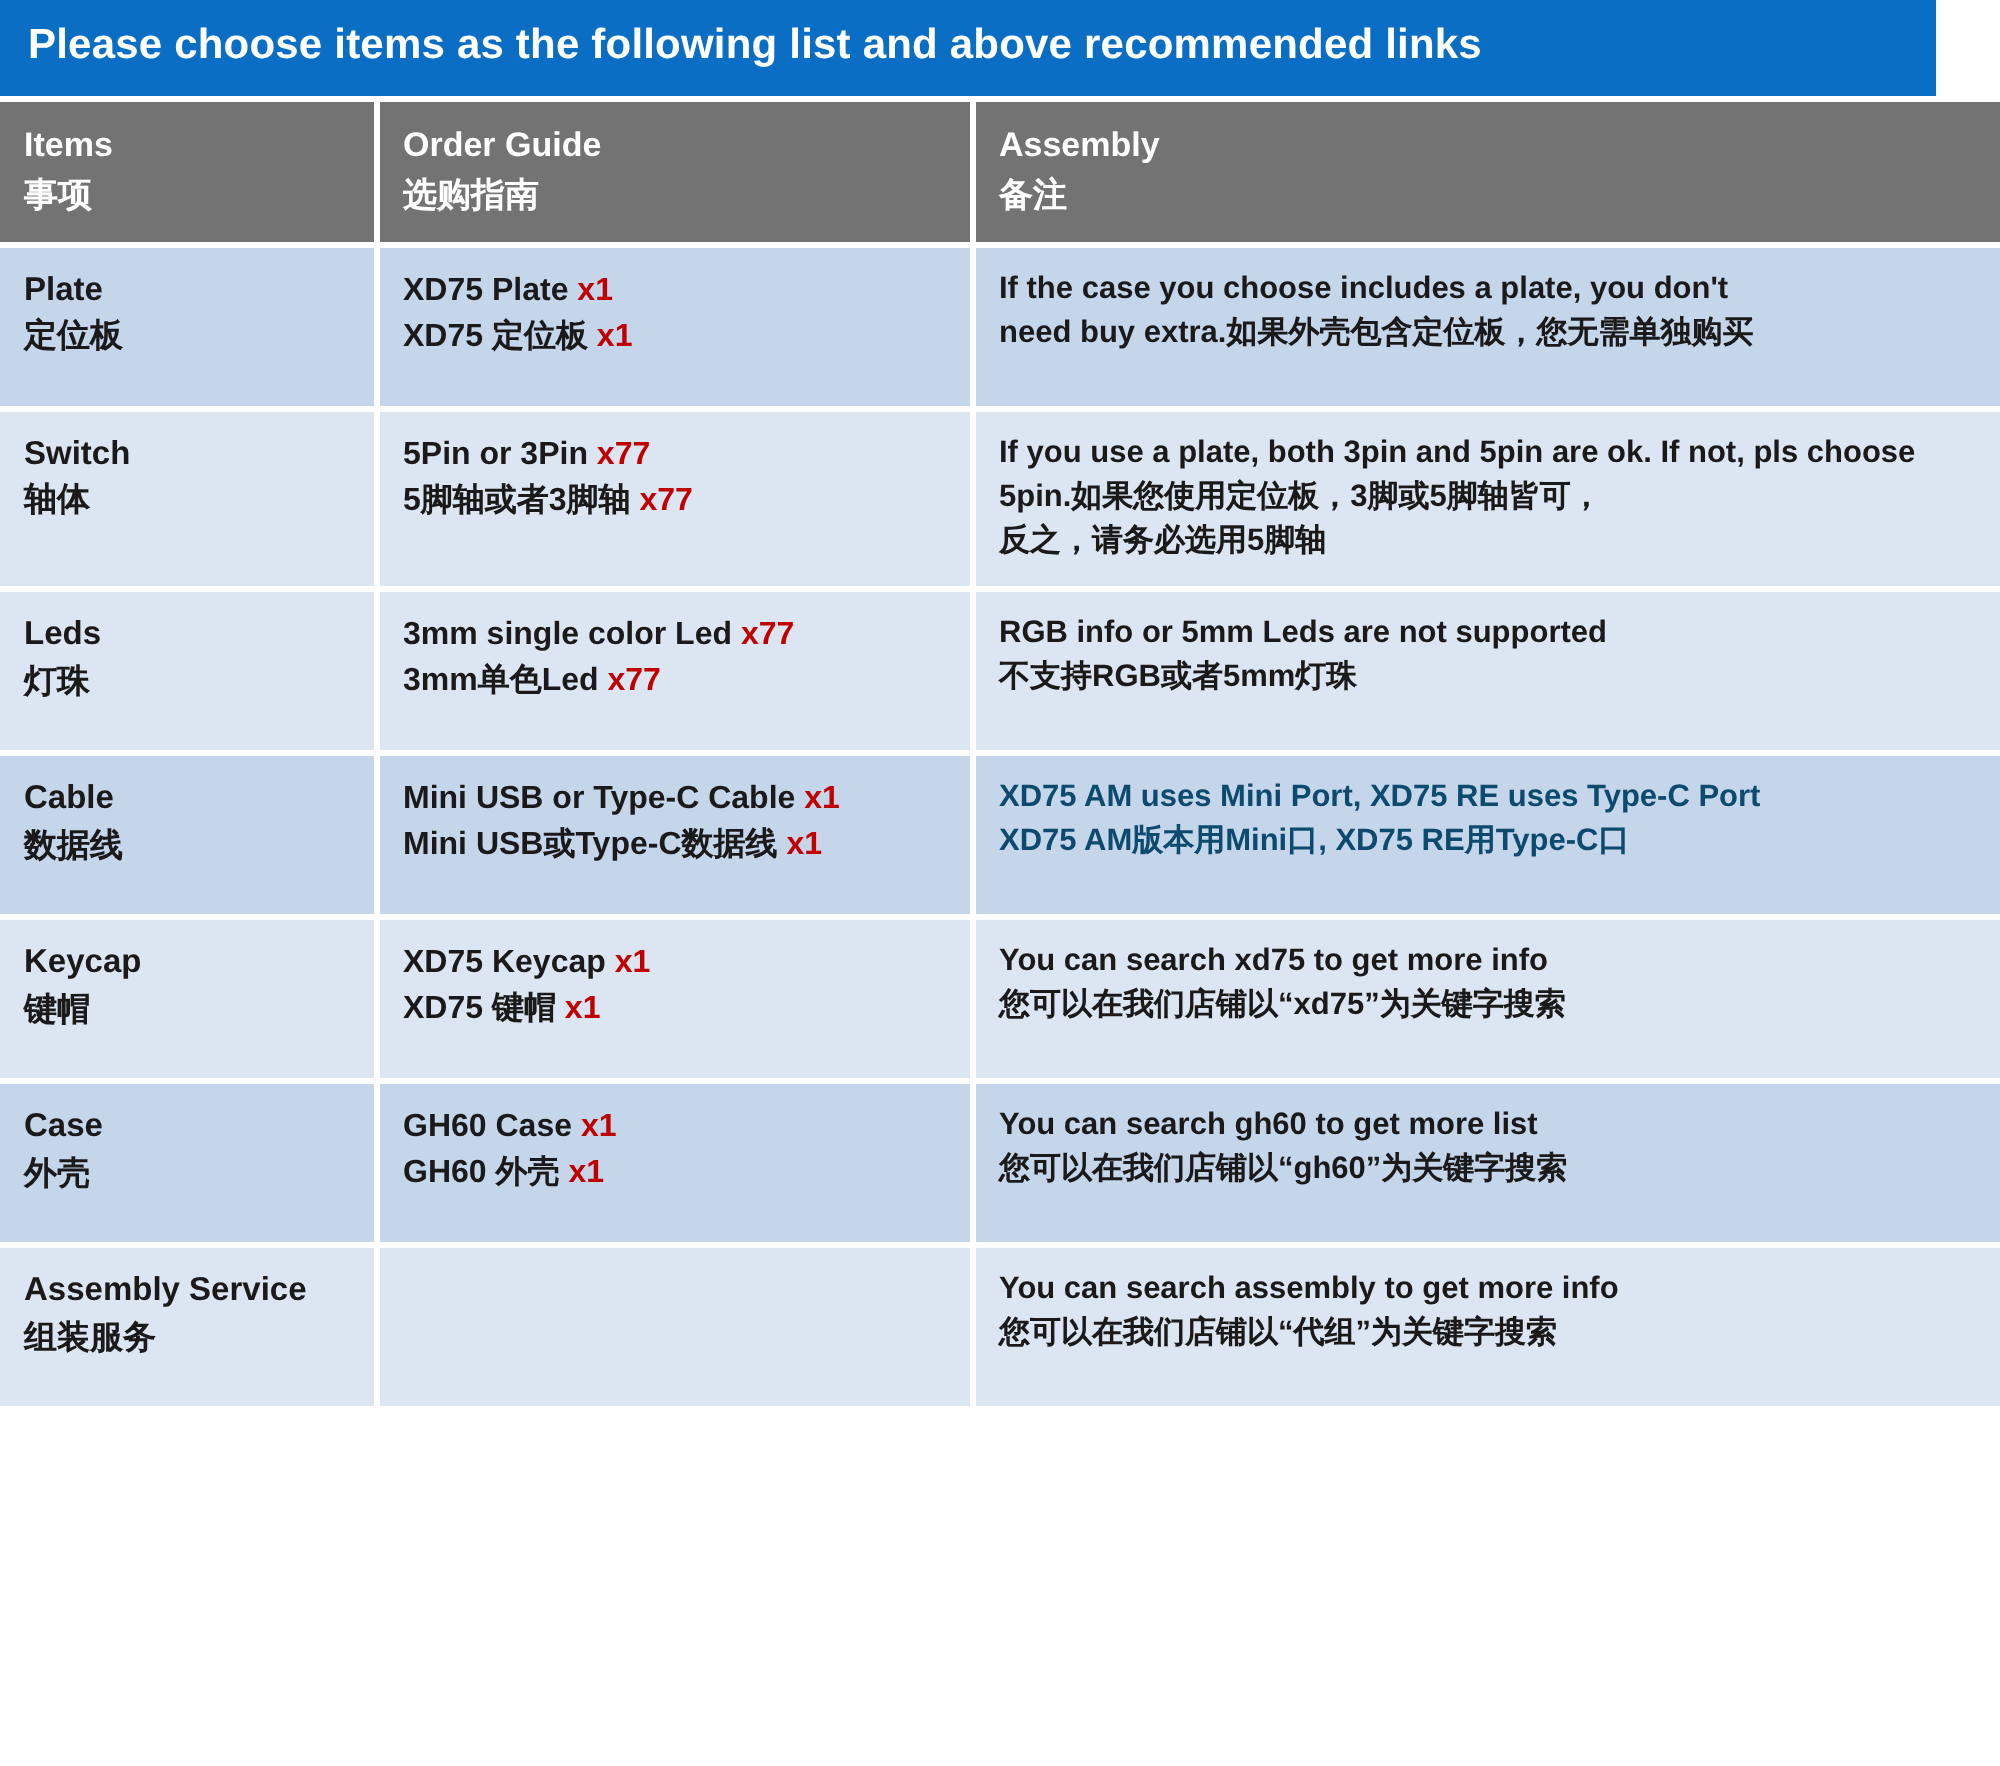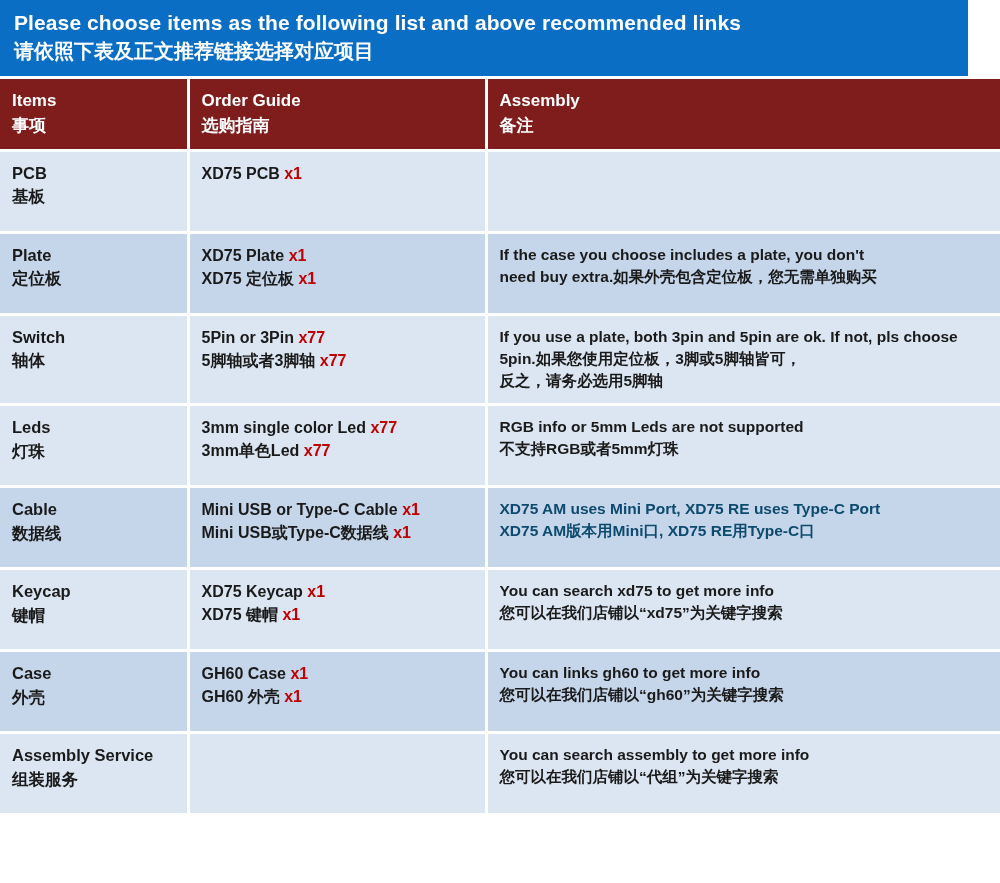--- a/index.html
+++ b/index.html
@@ -52,21 +52,21 @@
     vertical-align: top;
     padding: 10px 10px 10px 12px;
     box-sizing: border-box;
     border-right: 3px solid #ffffff;
     border-bottom: 3px solid #ffffff;
   }
   table.guide th:last-child, table.guide td:last-child {
     border-right: none;
   }
   table.guide thead th {
-    background: #7f1d1d;
+    background: #737373;
     color: #ffffff;
     text-align: left;
     font-size: 17px;
     font-weight: bold;
     line-height: 1.45;
     height: 70px;
   }
   .th-en { display: block; }
   .th-zh { display: block; }
 
@@ -96,21 +96,20 @@
   .red-text { color: #0c4a6e; }
   .row-tall td { height: 82px; }
 </style>
 </head>
 <body>
 
 <div class="page">
 
   <div class="banner">
     <div class="banner-line1">Please choose items as the following list and above recommended links</div>
-    <div class="banner-line2">请依照下表及正文推荐链接选择对应项目</div>
   </div>
 
   <table class="guide">
     <colgroup>
       <col class="c-item">
       <col class="c-order">
       <col class="c-remarks">
     </colgroup>
     <thead>
       <tr>
@@ -123,34 +122,20 @@
           <span class="th-zh">选购指南</span>
         </th>
         <th>
           <span class="th-en">Assembly</span>
           <span class="th-zh">备注</span>
         </th>
       </tr>
     </thead>
     <tbody>
 
-      <tr class="row-tall">
-        <td class="item-cell">
-          <span class="line">PCB</span>
-          <span class="line">基板</span>
-        </td>
-        <td class="order-cell">
-          <span class="line"><span>XD75 PCB</span> <span class="qty">x1</span></span>
-          <span class="line"><span></span> <span class="qty"></span></span>
-        </td>
-        <td class="remarks-cell">
-          <span class="line"></span>
-          <span class="line"></span>
-        </td>
-      </tr>
 
       <tr class="alt row-tall">
         <td class="item-cell">
           <span class="line">Plate</span>
           <span class="line">定位板</span>
         </td>
         <td class="order-cell">
           <span class="line"><span>XD75 Plate</span> <span class="qty">x1</span></span>
           <span class="line"><span>XD75 定位板</span> <span class="qty">x1</span></span>
         </td>
@@ -224,21 +209,21 @@
       <tr class="alt row-tall">
         <td class="item-cell">
           <span class="line">Case</span>
           <span class="line">外壳</span>
         </td>
         <td class="order-cell">
           <span class="line"><span>GH60 Case</span> <span class="qty">x1</span></span>
           <span class="line"><span>GH60 外壳</span> <span class="qty">x1</span></span>
         </td>
         <td class="remarks-cell">
-          <span class="line">You can links gh60 to get more info</span>
+          <span class="line">You can search gh60 to get more list</span>
           <span class="line">您可以在我们店铺以“gh60”为关键字搜索</span>
         </td>
       </tr>
 
       <tr class="row-tall">
         <td class="item-cell">
           <span class="line">Assembly Service</span>
           <span class="line">组装服务</span>
         </td>
         <td class="order-cell">

